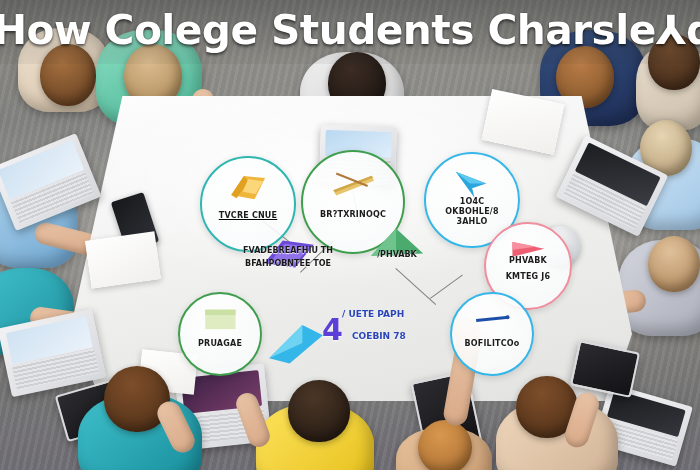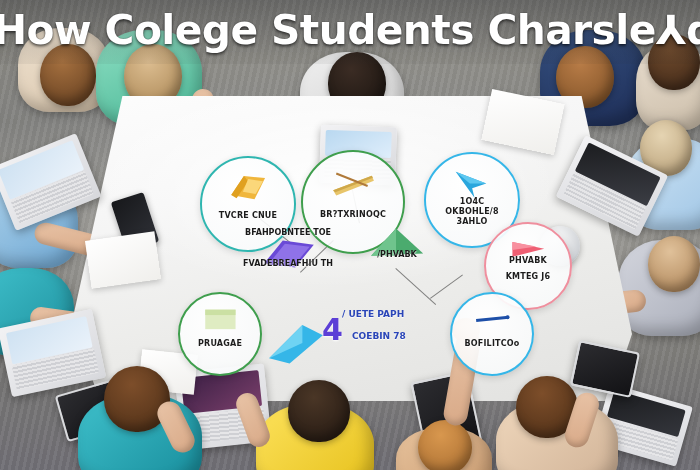--- a/index.html
+++ b/index.html
@@ -347,21 +347,21 @@
   <div class="headline">How Colege Students Charsle⅄ɑtɔʃo</div>
 
   <div class="badges">
 
     <div class="connector" style="left:252px;top:212px;width:66px;transform:rotate(38deg);"></div>
     <div class="connector" style="left:300px;top:272px;width:46px;transform:rotate(-44deg);"></div>
     <div class="connector" style="left:396px;top:268px;width:54px;transform:rotate(42deg);"></div>
     <div class="connector" style="left:350px;top:176px;width:48px;transform:rotate(78deg);"></div>
     <div class="connector" style="left:430px;top:298px;width:40px;transform:rotate(-36deg);"></div>
 
-    <div class="badge" style="left:200px;top:156px;width:92px;height:92px;border:2.5px solid #2fb6b0;">
+    <div class="badge" style="left:200px;top:156px;width:92px;height:92px;border:2.5px solid #2fb6b0;text-decoration:underline;">
       <svg class="glyph" viewBox="0 0 40 30">
         <polygon points="4,22 16,4 36,6 26,26" fill="#f0b63c"></polygon>
         <polygon points="4,22 16,4 20,9 9,25" fill="#e0a020"></polygon>
         <polygon points="20,7 34,9 27,21 15,19" fill="#fbd77a"></polygon>
       </svg>
       <div class="blabel">TVCRE CNUE</div>
     </div>
 
     <div class="badge" style="left:301px;top:150px;width:100px;height:100px;border:2.5px solid #3f9e4d;text-align:center;">
       <svg class="glyph" viewBox="0 0 44 28">
@@ -409,22 +409,22 @@
       </svg>
       <div class="blabel">BOFILITCOo</div>
     </div>
 
     <div style="position:absolute;left:214px;top:226px;width:148px;height:66px;">
       <svg viewBox="0 0 60 34" style="position:absolute;left:44px;top:10px;width:62px;height:36px;">
         <polygon points="6,26 24,4 54,8 36,30" fill="#6a4ad6"></polygon>
         <polygon points="10,27 26,7 50,10 34,29" fill="#8f72e8"></polygon>
       </svg>
       <div class="floating" style="left:0;top:0;width:148px;">
+        <span class="fl2" style="margin-top:18px;">FVADEBREAFHIU TH</span>
         <span class="fl2">BFAHPOBNTEE TOE</span>
-        <span class="fl2" style="margin-top:18px;">FVADEBREAFHIU TH</span>
       </div>
     </div>
 
     <div style="position:absolute;left:348px;top:224px;width:126px;height:68px;">
       <svg viewBox="0 0 60 30" style="position:absolute;left:12px;top:0px;width:72px;height:34px;">
         <polygon points="8,28 30,4 54,26" fill="#4bab6e"></polygon>
         <polygon points="8,28 30,4 30,28" fill="#6fc48d"></polygon>
       </svg>
       <div class="floating" style="left:0;top:24px;width:126px;">
         <span class="fl2" style="margin-left:-28px;">/PHVABK</span>

